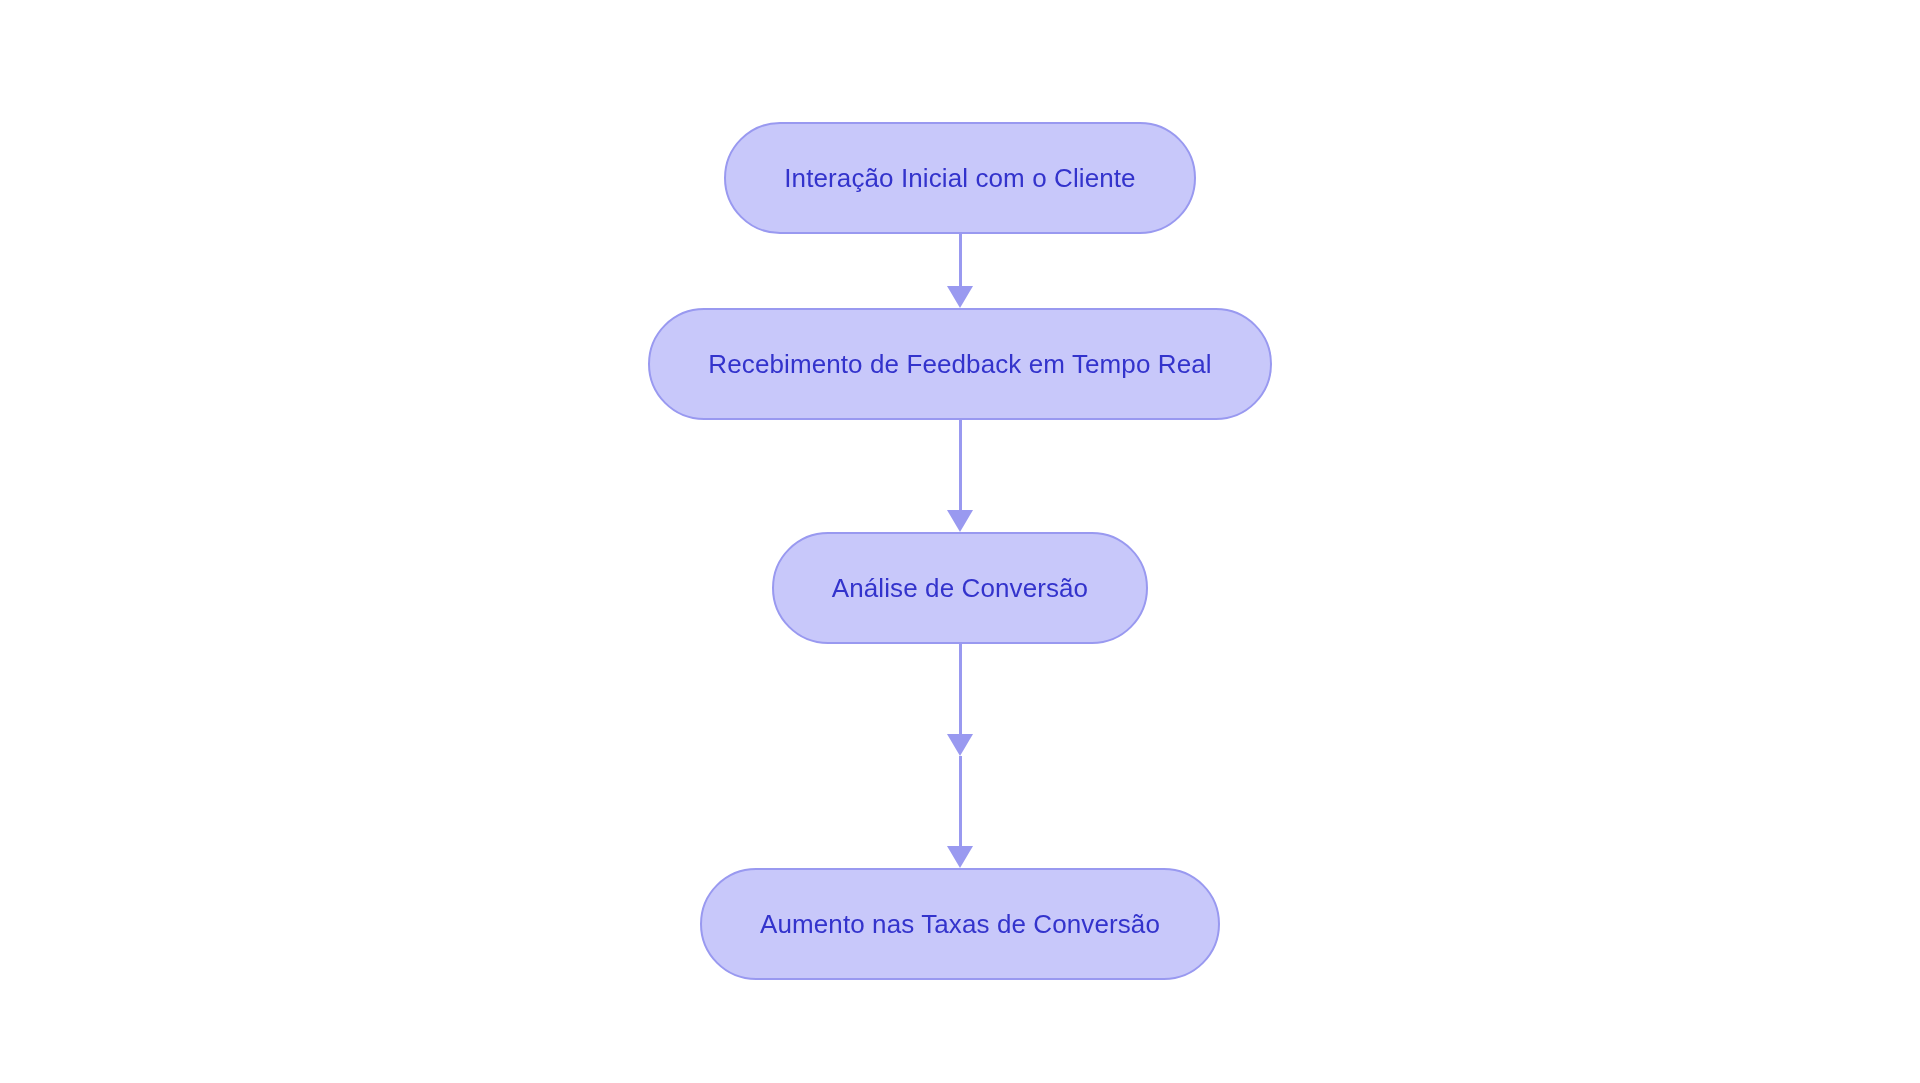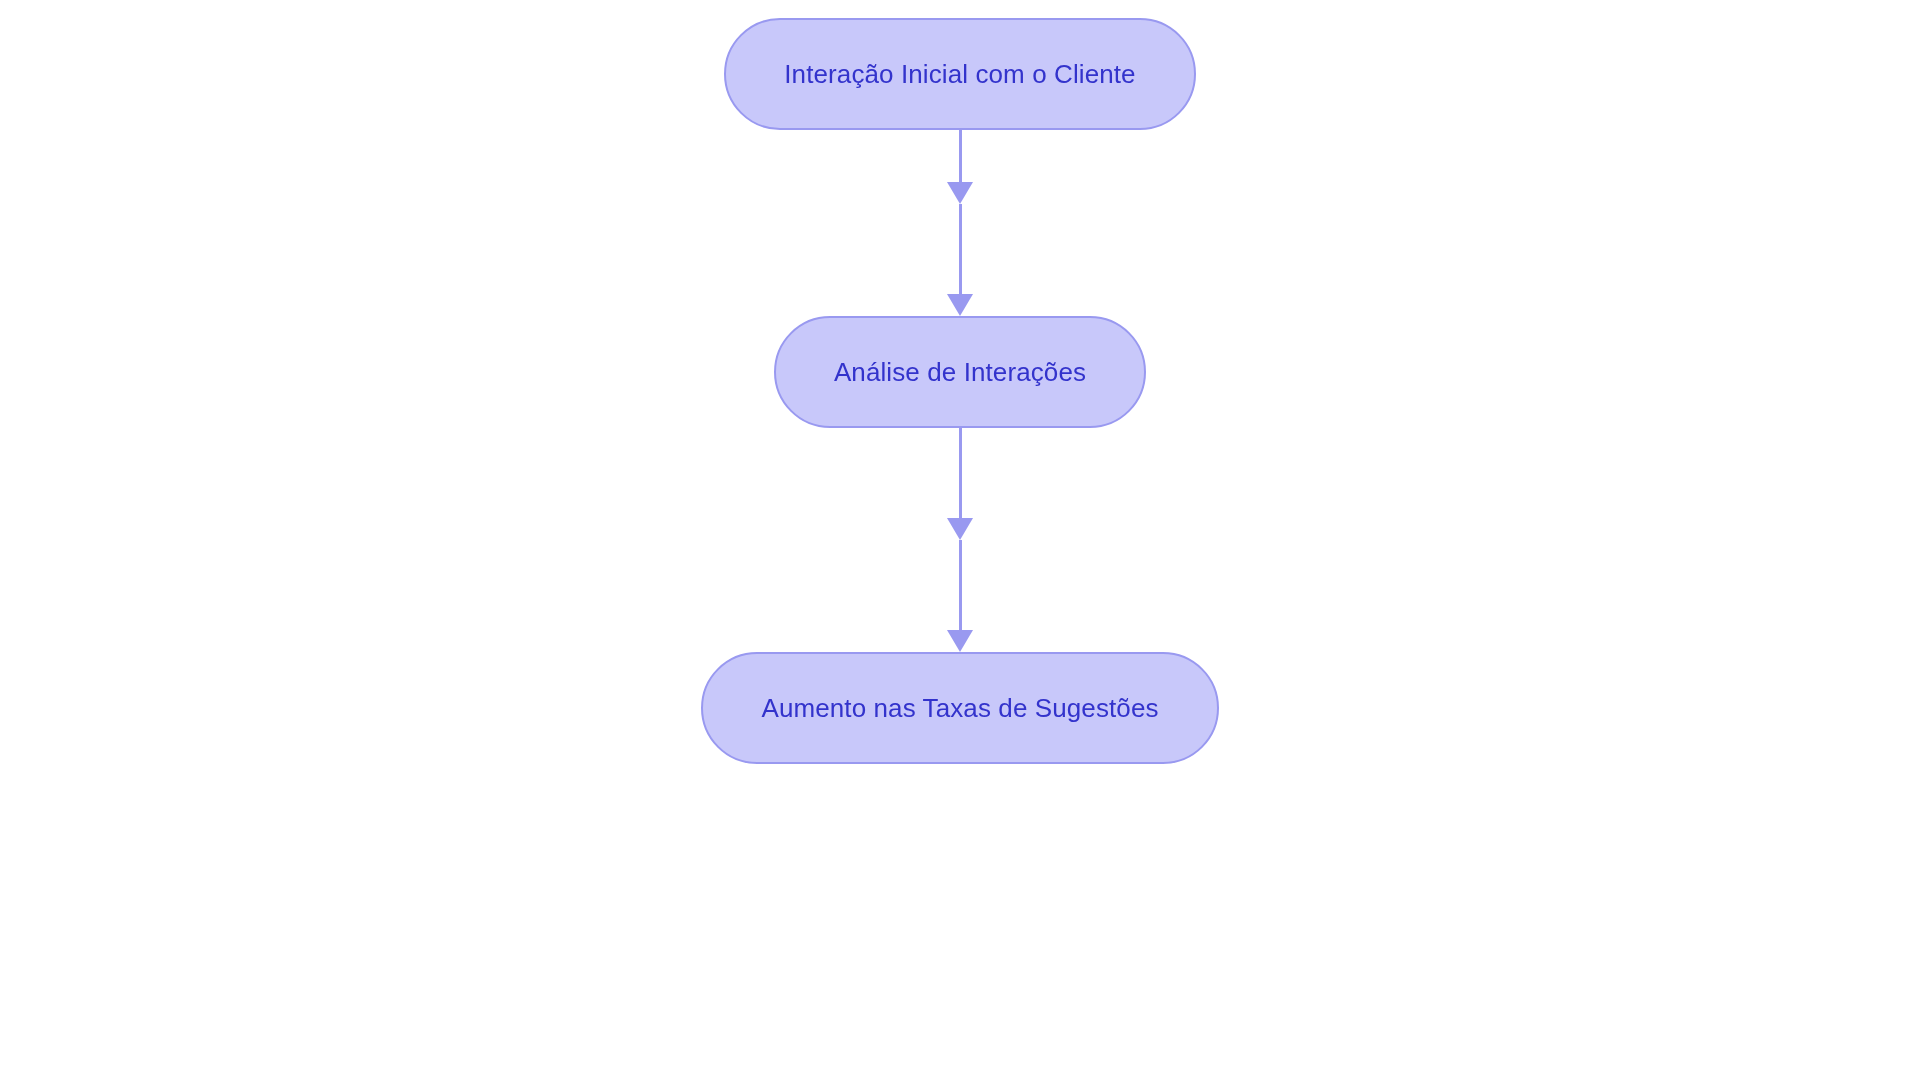--- a/index.html
+++ b/index.html
@@ -24,21 +24,21 @@
 
   .flow-column {
     position: absolute;
     left: 0;
     top: 0;
     width: 1920px;
     height: 1083px;
     display: flex;
     flex-direction: column;
     align-items: center;
-    justify-content: flex-start;
+    justify-content: center;
     padding-top: 18px;
     box-sizing: border-box;
   }
 
   .node {
     position: relative;
     box-sizing: border-box;
     height: 112px;
     display: flex;
     align-items: center;
@@ -100,39 +100,42 @@
 
     <div class="node">
       <span class="node-label">Interação Inicial com o Cliente</span>
     </div>
 
     <div class="connector gap-1">
       <div class="connector-line"></div>
       <div class="connector-arrow"></div>
     </div>
 
+    <div class="node">
+      <span class="node-label">Recebimento de Feedback em Tempo Real</span>
+    </div>
 
     <div class="connector gap-2">
       <div class="connector-line"></div>
       <div class="connector-arrow"></div>
     </div>
 
     <div class="node">
-      <span class="node-label">Análise de Interações</span>
+      <span class="node-label">Análise de Conversão</span>
     </div>
 
     <div class="connector gap-3">
       <div class="connector-line"></div>
       <div class="connector-arrow"></div>
     </div>
 
 
     <div class="connector gap-4">
       <div class="connector-line"></div>
       <div class="connector-arrow"></div>
     </div>
 
     <div class="node">
-      <span class="node-label">Aumento nas Taxas de Sugestões</span>
+      <span class="node-label">Aumento nas Taxas de Conversão</span>
     </div>
 
   </div>
 </div>
 
 </body></html>

